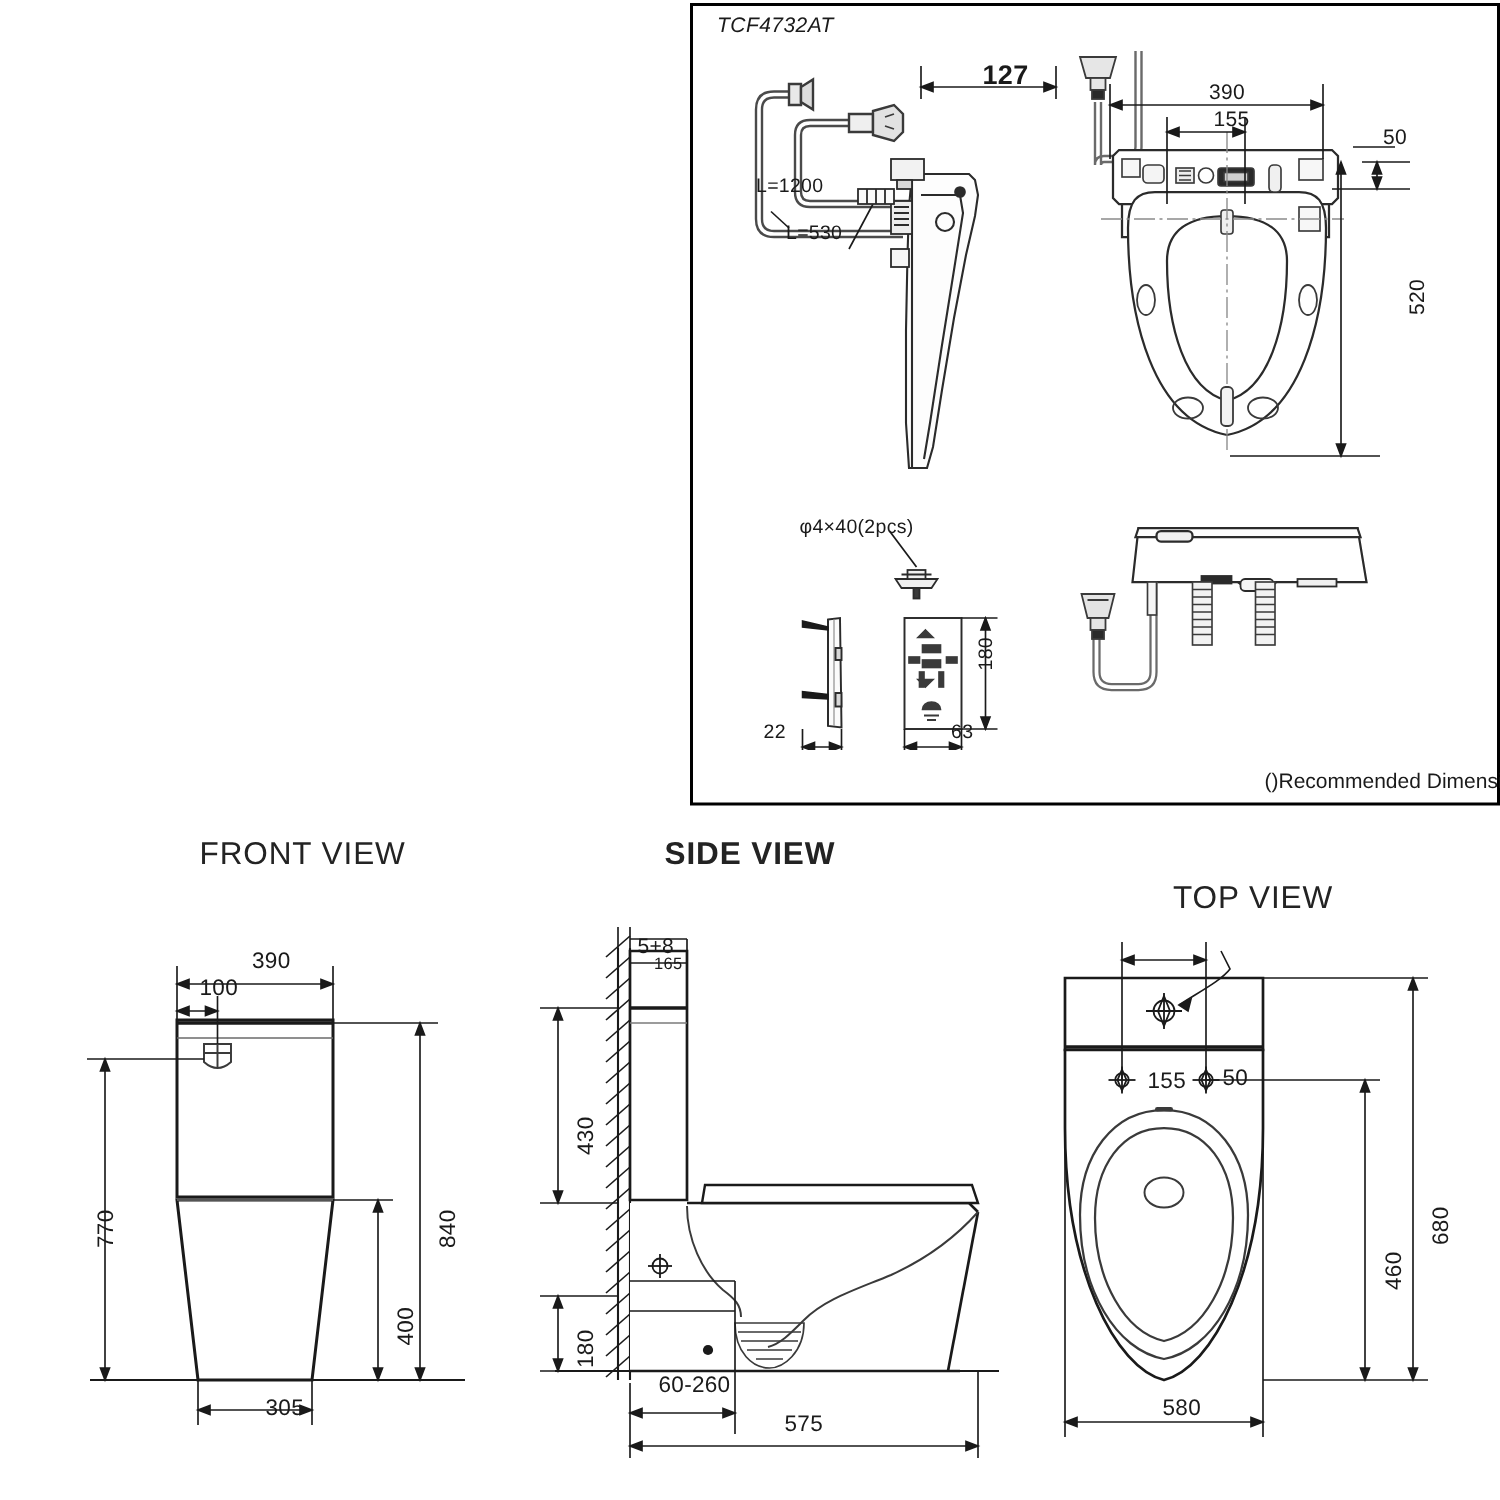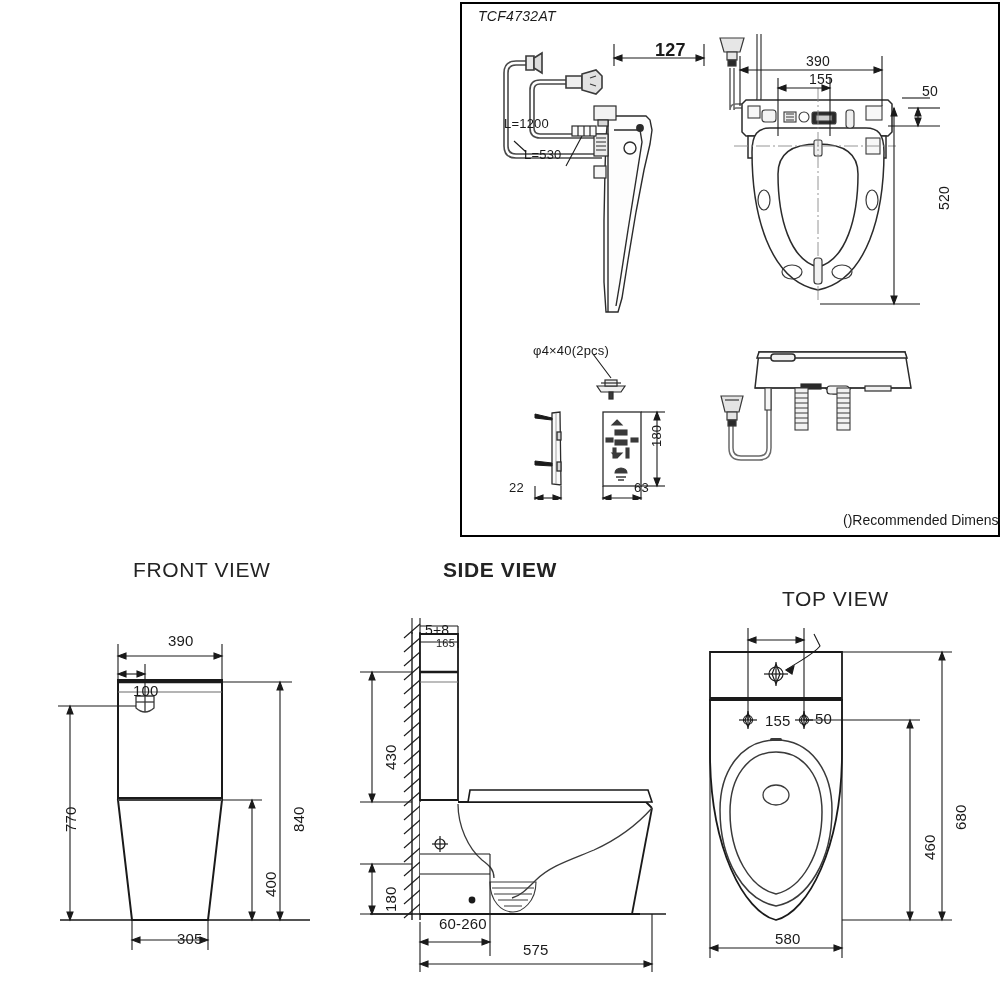--- a/index.html
+++ b/index.html
@@ -342,21 +342,21 @@
     <path d="M212,300 L209,292 L215,292 Z" fill="#1a1a1a"></path>
 
     <line x1="92" y1="300" x2="92" y2="330"></line>
     <line x1="168" y1="300" x2="168" y2="330"></line>
     <line x1="92" y1="320" x2="168" y2="320"></line>
     <path d="M92,320 L100,317 L100,323 Z" fill="#1a1a1a"></path>
     <path d="M168,320 L160,317 L160,323 Z" fill="#1a1a1a"></path>
   </g>
 </svg>
 <div class="lbl" style="left:168px;top:632px;font-size:15px;">390</div>
-<div class="lbl" style="left:133px;top:650px;font-size:15px;margin-top:32px;">100</div>
+<div class="lbl" style="left:133px;top:650px;font-size:15px;">100</div>
 <div class="lbl vert" style="left:62px;top:832px;font-size:15px;">770</div>
 <div class="lbl vert" style="left:290px;top:832px;font-size:15px;">840</div>
 <div class="lbl vert" style="left:262px;top:897px;font-size:15px;">400</div>
 <div class="lbl" style="left:177px;top:930px;font-size:15px;">305</div>
 
 <svg class="abs" style="left:350px;top:612px;" width="320" height="360" viewBox="0 0 320 360">
 
   <g stroke="#1a1a1a" stroke-width="1.4" fill="none">
     <line x1="62" y1="20" x2="62" y2="308"></line>
     <line x1="70" y1="20" x2="70" y2="308"></line>

